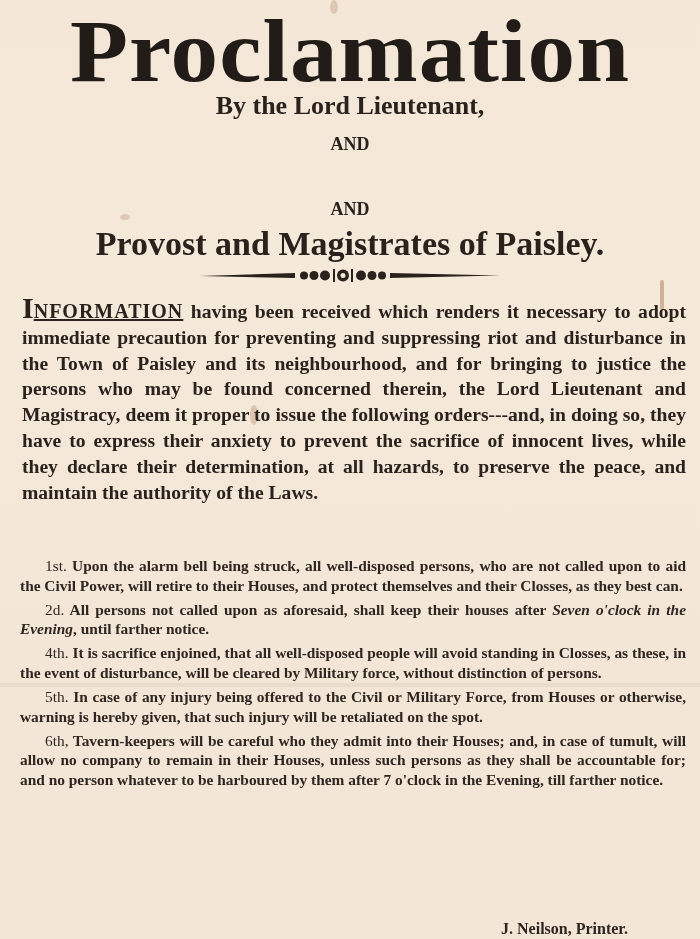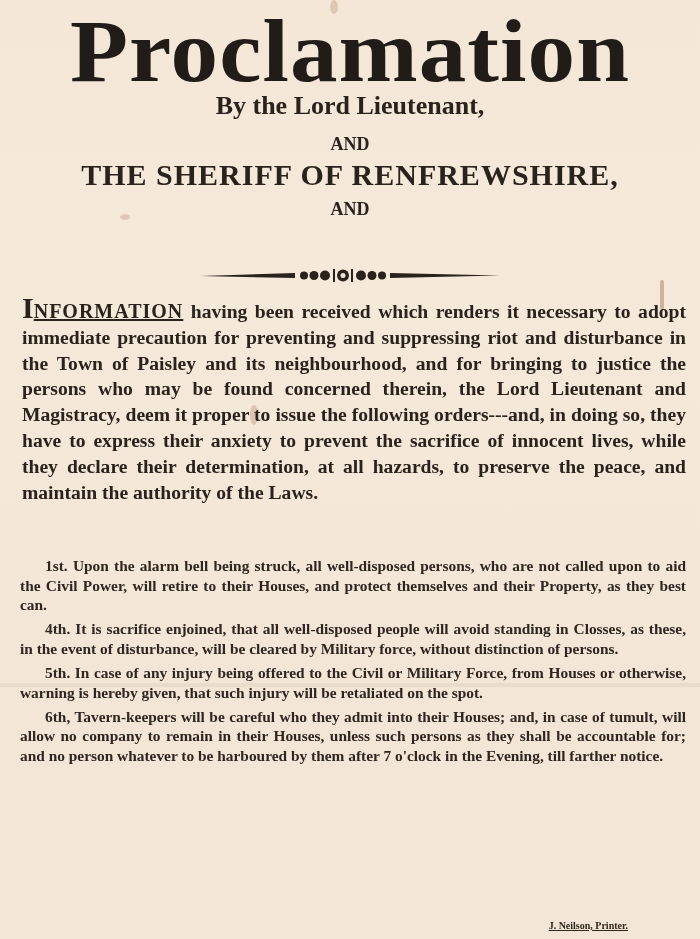--- a/index.html
+++ b/index.html
@@ -35,45 +35,45 @@
     }
     .intro .dropcap { font-size: 30px; }
     .intro .smallcaps { font-size: 20px; letter-spacing: 1px; text-decoration: underline; }
     .orders {
       position: absolute; left: 20px; width: 666px; top: 556px;
     }
     .order {
       font-size: 15.4px; line-height: 19.6px; font-weight: bold; text-align: justify;
       text-indent: 25px; margin: 0 0 4.5px 0; color: #2e2620;
     }
-    .order .num { font-weight: bold; }
+    .order .num { font-weight: normal; }
     .order em { font-style: italic; }
     .dateline {
       position: absolute; left: 42px; top: 903px; font-size: 16px; font-weight: bold; font-style: italic;
     }
     .dateline .year { font-style: normal; }
     .printer {
-      position: absolute; right: 72px; top: 920px; font-size: 10px; font-weight: bold; text-decoration: underline;
+      position: absolute; right: 72px; top: 920px; font-size: 16px; font-weight: bold;
     }
     .bottom-edge { position: absolute; left: 0; bottom: 0; width: 700px; height: 4px; background: #e8dccb; }
   </style>
 </head>
 <body>
 
 <div class="page">
   <div class="stain" style="left:330px;top:0;width:8px;height:14px;"></div>
   <div class="stain" style="left:120px;top:214px;width:10px;height:6px;"></div>
   <div class="stain" style="left:660px;top:280px;width:4px;height:30px;border-radius:2px;opacity:.6;"></div>
   <div class="stain" style="left:250px;top:405px;width:8px;height:20px;opacity:.4;"></div>
 
   <div class="title">Proclamation</div>
   <div class="line by-lord">By the Lord Lieutenant,</div>
   <div class="line and1">AND</div>
-  <div class="line sheriff">THE SHERIFF OF RENFREWSHIRE,</div>
   <div class="line and2">AND</div>
+  <div class="line provost">Provost and Magistrates of Paisley.</div>
 
   <svg class="ornament" viewBox="0 0 300 16">
     <path d="M0 9 L95 6 L95 11 Z" fill="#2a221d"></path>
     <circle cx="104" cy="8.5" r="4" fill="#2a221d"></circle>
     <circle cx="114" cy="8.5" r="4.5" fill="#2a221d"></circle>
     <circle cx="125" cy="8.5" r="5" fill="#2a221d"></circle>
     <rect x="133" y="2" width="2" height="13" fill="#2a221d"></rect>
     <circle cx="143" cy="8.5" r="6" fill="#2a221d"></circle>
     <circle cx="143" cy="8.5" r="2.5" fill="#f4e7d7"></circle>
     <rect x="151" y="2" width="2" height="13" fill="#2a221d"></rect>
@@ -82,21 +82,24 @@
     <circle cx="182" cy="8.5" r="4" fill="#2a221d"></circle>
     <path d="M190 6 L300 8.5 L190 11 Z" fill="#2a221d"></path>
   </svg>
 
   <div class="intro">
     <span class="dropcap">I</span><span class="smallcaps">NFORMATION</span><span> having been received which renders it necessary to adopt immediate precaution for preventing and suppressing riot and disturbance in the Town of Paisley and its neighbourhood, and for bringing to justice the persons who may be found concerned therein, the Lord Lieutenant and Magistracy, deem it proper to issue the following orders---and, in doing so, they have to express their anxiety to prevent the sacrifice of innocent lives, while they declare their determination, at all hazards, to preserve the peace, and maintain the authority of the Laws.</span>
   </div>
 
   <div class="orders">
     <p class="order">
-      <span class="num">1st.</span><span> Upon the alarm bell being struck, all well-disposed persons, who are not called upon to aid the Civil Power, will retire to their Houses, and protect themselves and their Property, as they best can.</span>
+      <span class="num">1st.</span><span> Upon the alarm bell being struck, all well-disposed persons, who are not called upon to aid the Civil Power, will retire to their Houses, and protect themselves and their Closses, as they best can.</span>
+    </p>
+    <p class="order">
+      <span class="num">2d.</span><span> All persons not called upon as aforesaid, shall keep their houses after </span><em>Seven o'clock in the Evening</em><span>, until farther notice.</span>
     </p>
     <p class="order">
       <span class="num">4th.</span><span> It is sacrifice enjoined, that all well-disposed people will avoid standing in Closses, as these, in the event of disturbance, will be cleared by Military force, without distinction of persons.</span>
     </p>
     <p class="order">
       <span class="num">5th.</span><span> In case of any injury being offered to the Civil or Military Force, from Houses or otherwise, warning is hereby given, that such injury will be retaliated on the spot.</span>
     </p>
     <p class="order">
       <span class="num">6th,</span><span> Tavern-keepers will be careful who they admit into their Houses; and, in case of tumult, will allow no company to remain in their Houses, unless such persons as they shall be accountable for; and no person whatever to be harboured by them after 7 o'clock in the Evening, till farther notice.</span>
     </p>

